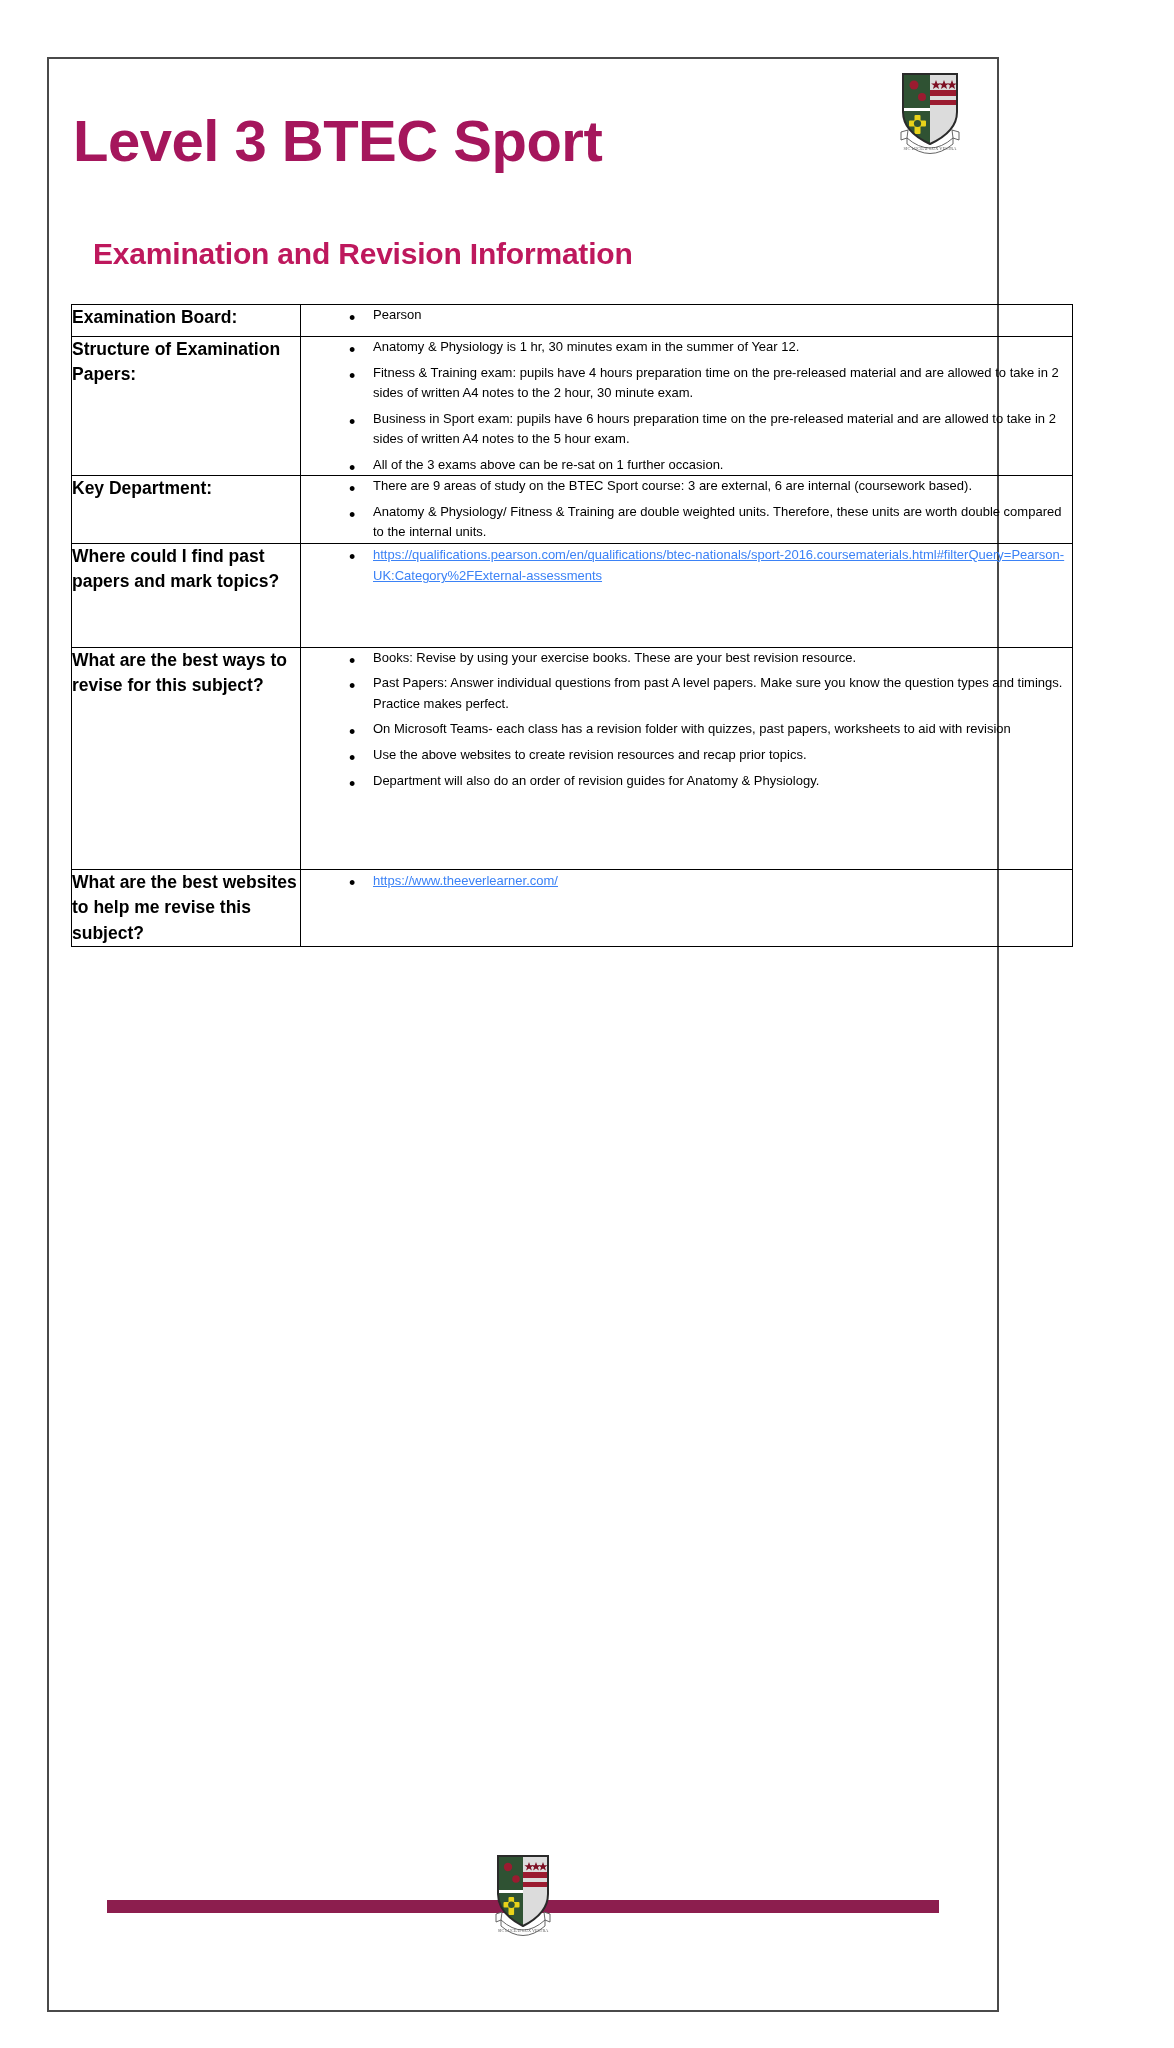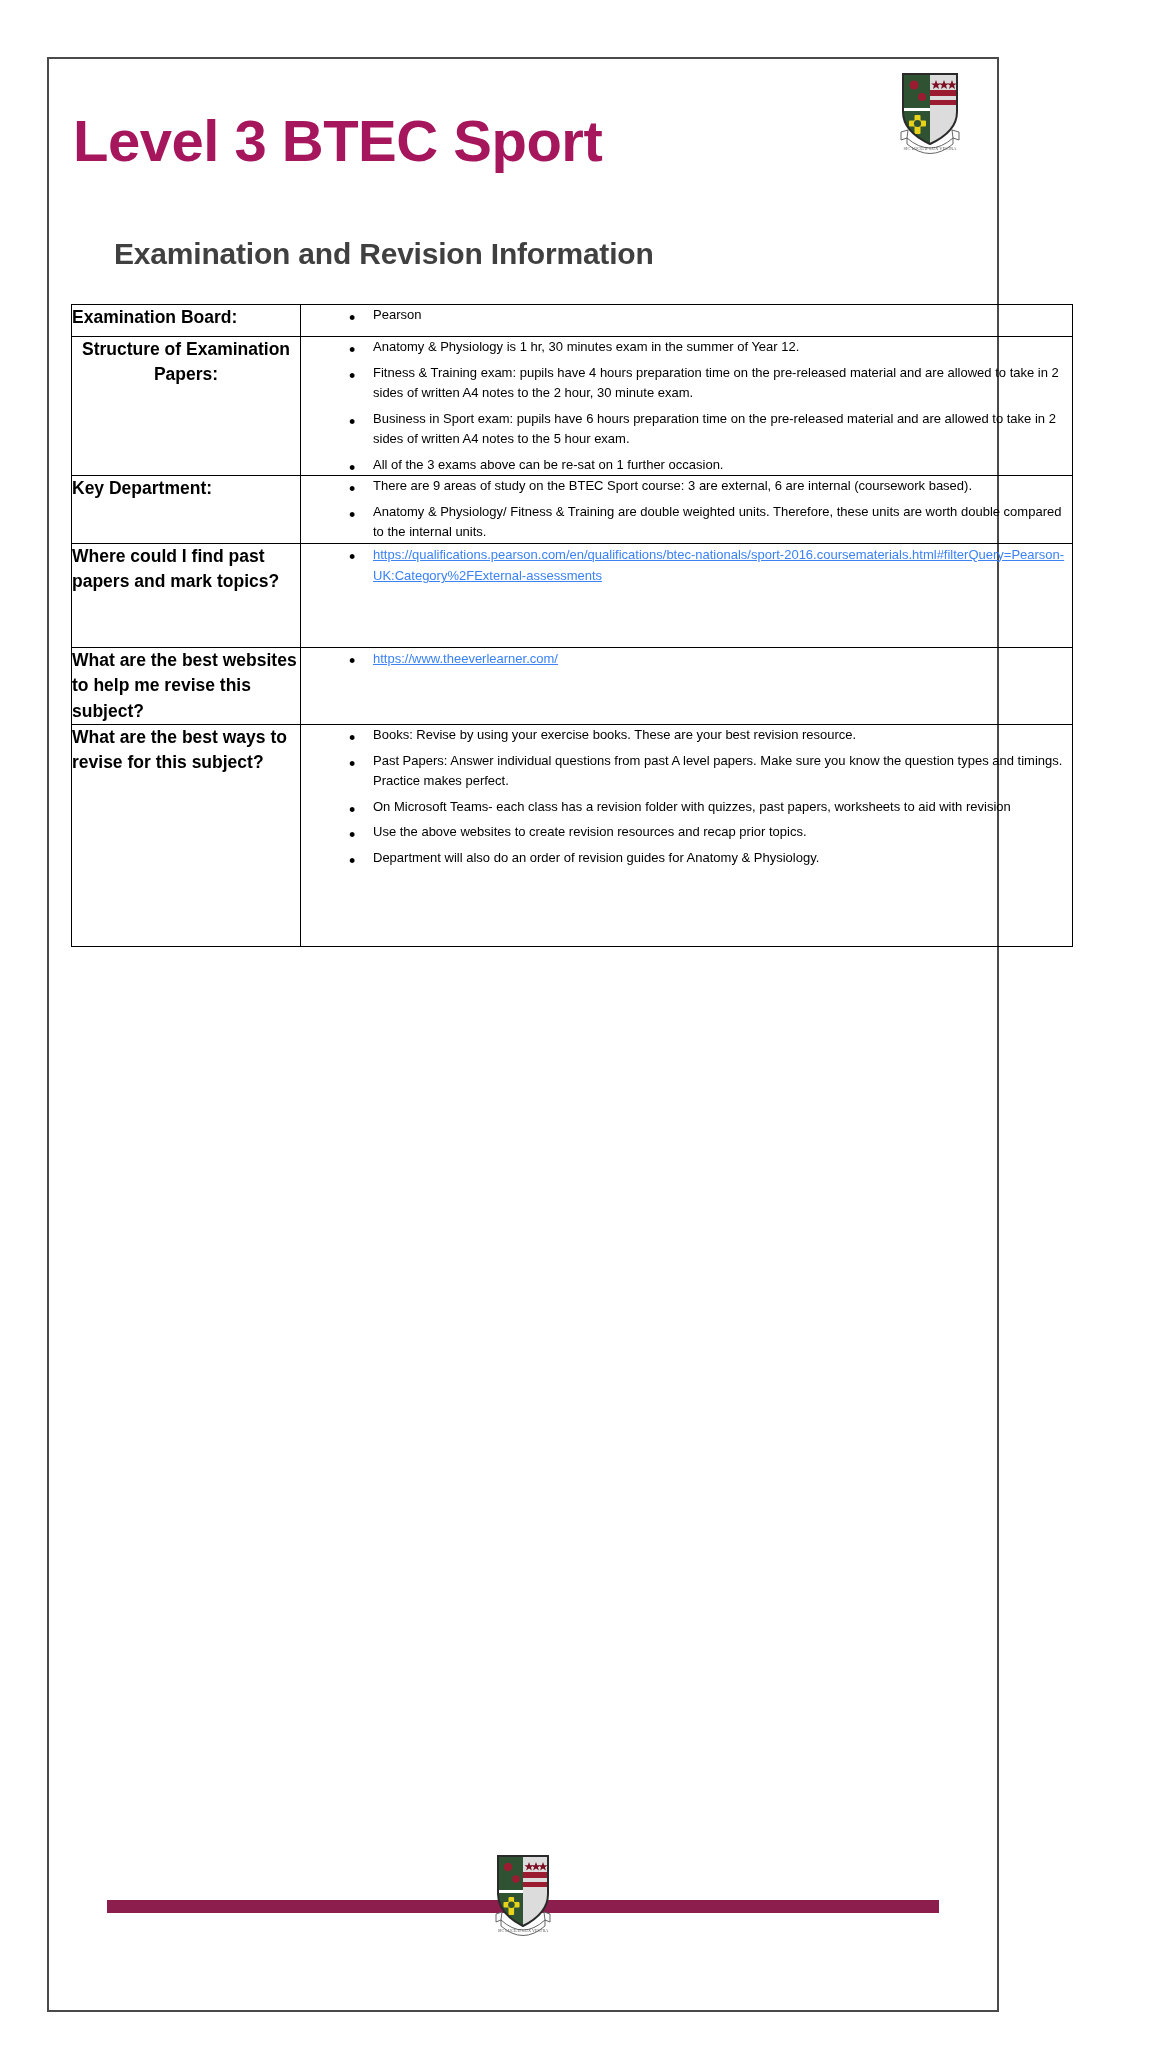--- a/index.html
+++ b/index.html
@@ -29,24 +29,23 @@
     font-weight:bold;
     color:#A5165C;
     letter-spacing:-0.5px;
     white-space:nowrap;
   }
   #doc-subtitle{
     position:absolute;
     left:44px; top:178px;
     font-size:30px;
     font-weight:bold;
-    color:#404040;
+    color:#be185d;
     letter-spacing:-0.2px;
     white-space:nowrap;
-    margin-left:21px;
   }
   #header-crest{
     position:absolute;
     right:32px; top:9px;
     width:70px; height:78px;
   }
 
   
   #info-table{
     position:absolute;
@@ -95,21 +94,21 @@
   }
   .link-item{
     color:#3b82f6;
     text-decoration:underline;
     word-break:break-all;
     line-height:1.62;
   }
 
   
   .row-board td { height:32px; }
-  .row-structure .label-cell { height:auto;text-align:center; }
+  .row-structure .label-cell { height:auto; }
   .pad-tall { display:block; }
 
   
   #footer{
     position:absolute;
     left:0; right:0; bottom:48px;
     height:120px;
   }
   .footer-bar{
     position:absolute;
@@ -211,39 +210,39 @@
         <td class="content-cell" style="padding-bottom:60px">
           <ul class="bullets">
             <li>
               <a class="link-item" href="#">https://qualifications.pearson.com/en/qualifications/btec-nationals/sport-2016.coursematerials.html#filterQuery=Pearson-UK:Category%2FExternal-assessments</a>
             </li>
           </ul>
         </td>
       </tr>
 
       <tr>
-        <td class="label-cell">What are the best websites to help me revise this subject?</td>
-        <td class="content-cell">
-          <ul class="bullets">
-            <li>
-              <a class="link-item" href="#">https://www.theeverlearner.com/</a>
-            </li>
-          </ul>
-        </td>
-      </tr>
-
-      <tr>
         <td class="label-cell">What are the best ways to revise for this subject?</td>
         <td class="content-cell" style="padding-bottom:78px">
           <ul class="bullets">
             <li>Books: Revise by using your exercise books. These are your best revision resource.</li>
             <li>Past Papers: Answer individual questions from past A level papers. Make sure you know the question types and timings. Practice makes perfect.</li>
             <li>On Microsoft Teams- each class has a revision folder with quizzes, past papers, worksheets to aid with revision</li>
             <li>Use the above websites to create revision resources and recap prior topics.</li>
             <li>Department will also do an order of revision guides for Anatomy &amp; Physiology.</li>
+          </ul>
+        </td>
+      </tr>
+
+      <tr>
+        <td class="label-cell">What are the best websites to help me revise this subject?</td>
+        <td class="content-cell">
+          <ul class="bullets">
+            <li>
+              <a class="link-item" href="#">https://www.theeverlearner.com/</a>
+            </li>
           </ul>
         </td>
       </tr>
 
     </tbody>
   </table>
 
   <div id="footer">
     <div id="footer-bar-left" class="footer-bar"></div>
     <div id="footer-bar-right" class="footer-bar"></div>

